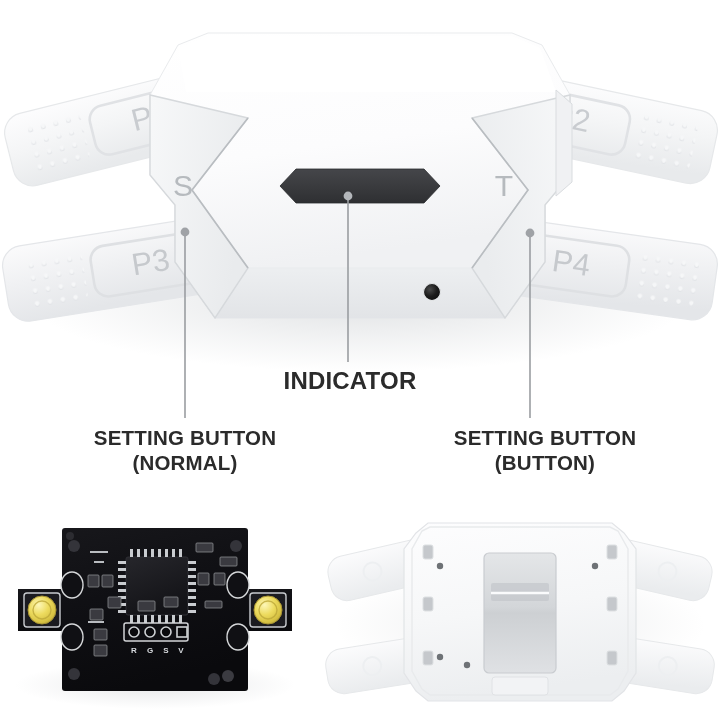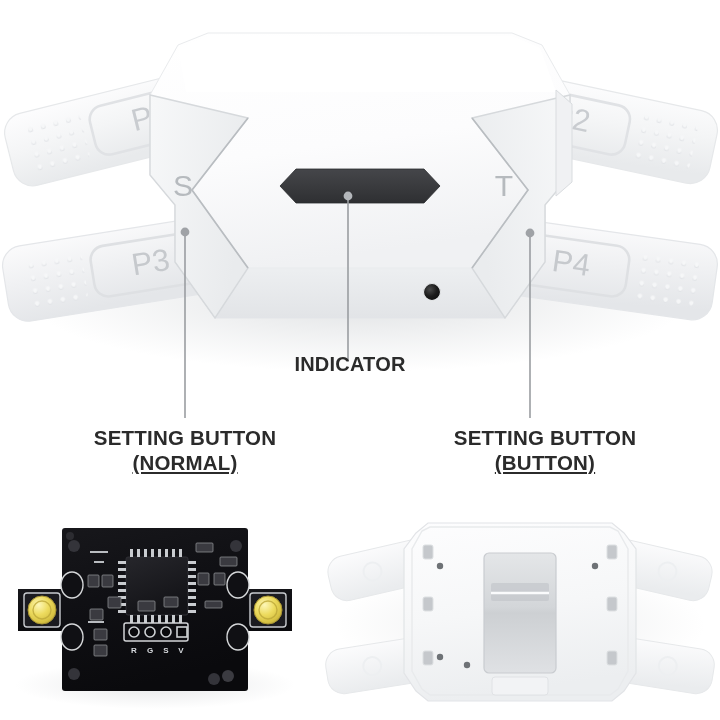--- a/index.html
+++ b/index.html
@@ -26,32 +26,32 @@
     position:absolute;
     color:#2b2b2b;
     font-weight:bold;
     letter-spacing:.2px;
     text-align:center;
     line-height:1.22;
     white-space:nowrap;
     font-family:"Liberation Sans", sans-serif;
   }
   #callout-indicator{
-    left:230px;top:352px;width:240px;
-    font-size:20px;
+    left:230px;top:366px;width:240px;
+    font-size:24px;
   }
   #callout-normal{
     left:60px;top:425px;width:250px;
     font-size:20.5px;
   }
   #callout-turbo{
     left:420px;top:425px;width:250px;
     font-size:20.5px;
   }
-  .callout .l2{display:block;text-decoration:underline;}
+  .callout .l2{display:block;}
 </style>
 </head>
 <body>
 
 <div id="stage">
 
   <div class="panel" id="panel-main">
     <svg class="svg-full" viewBox="0 0 720 500" preserveAspectRatio="none">
       <defs>
         <linearGradient id="gBodyTop" x1="0" y1="0" x2="0.25" y2="1">

